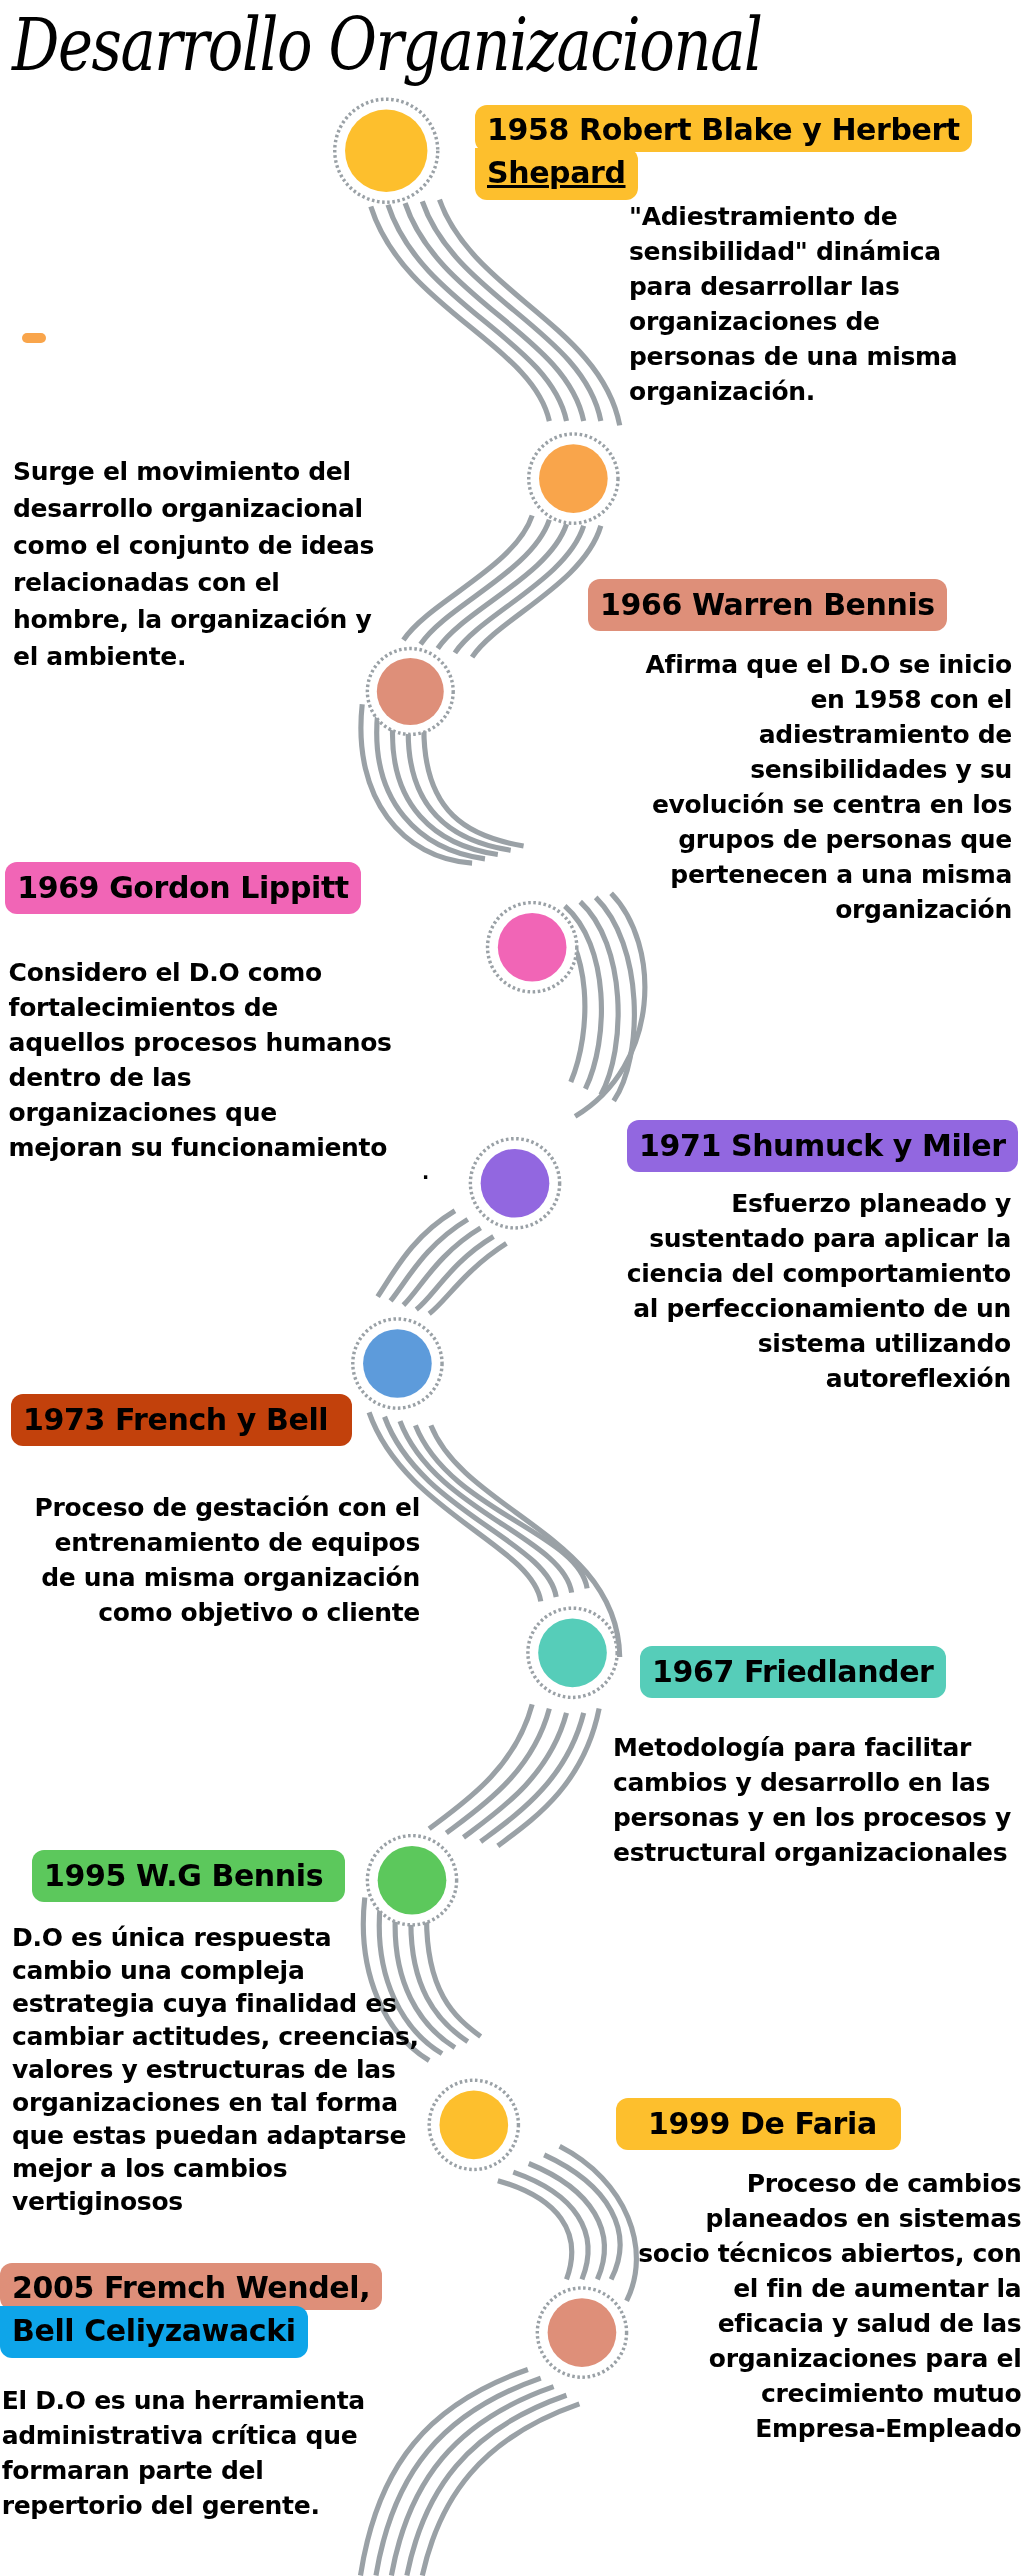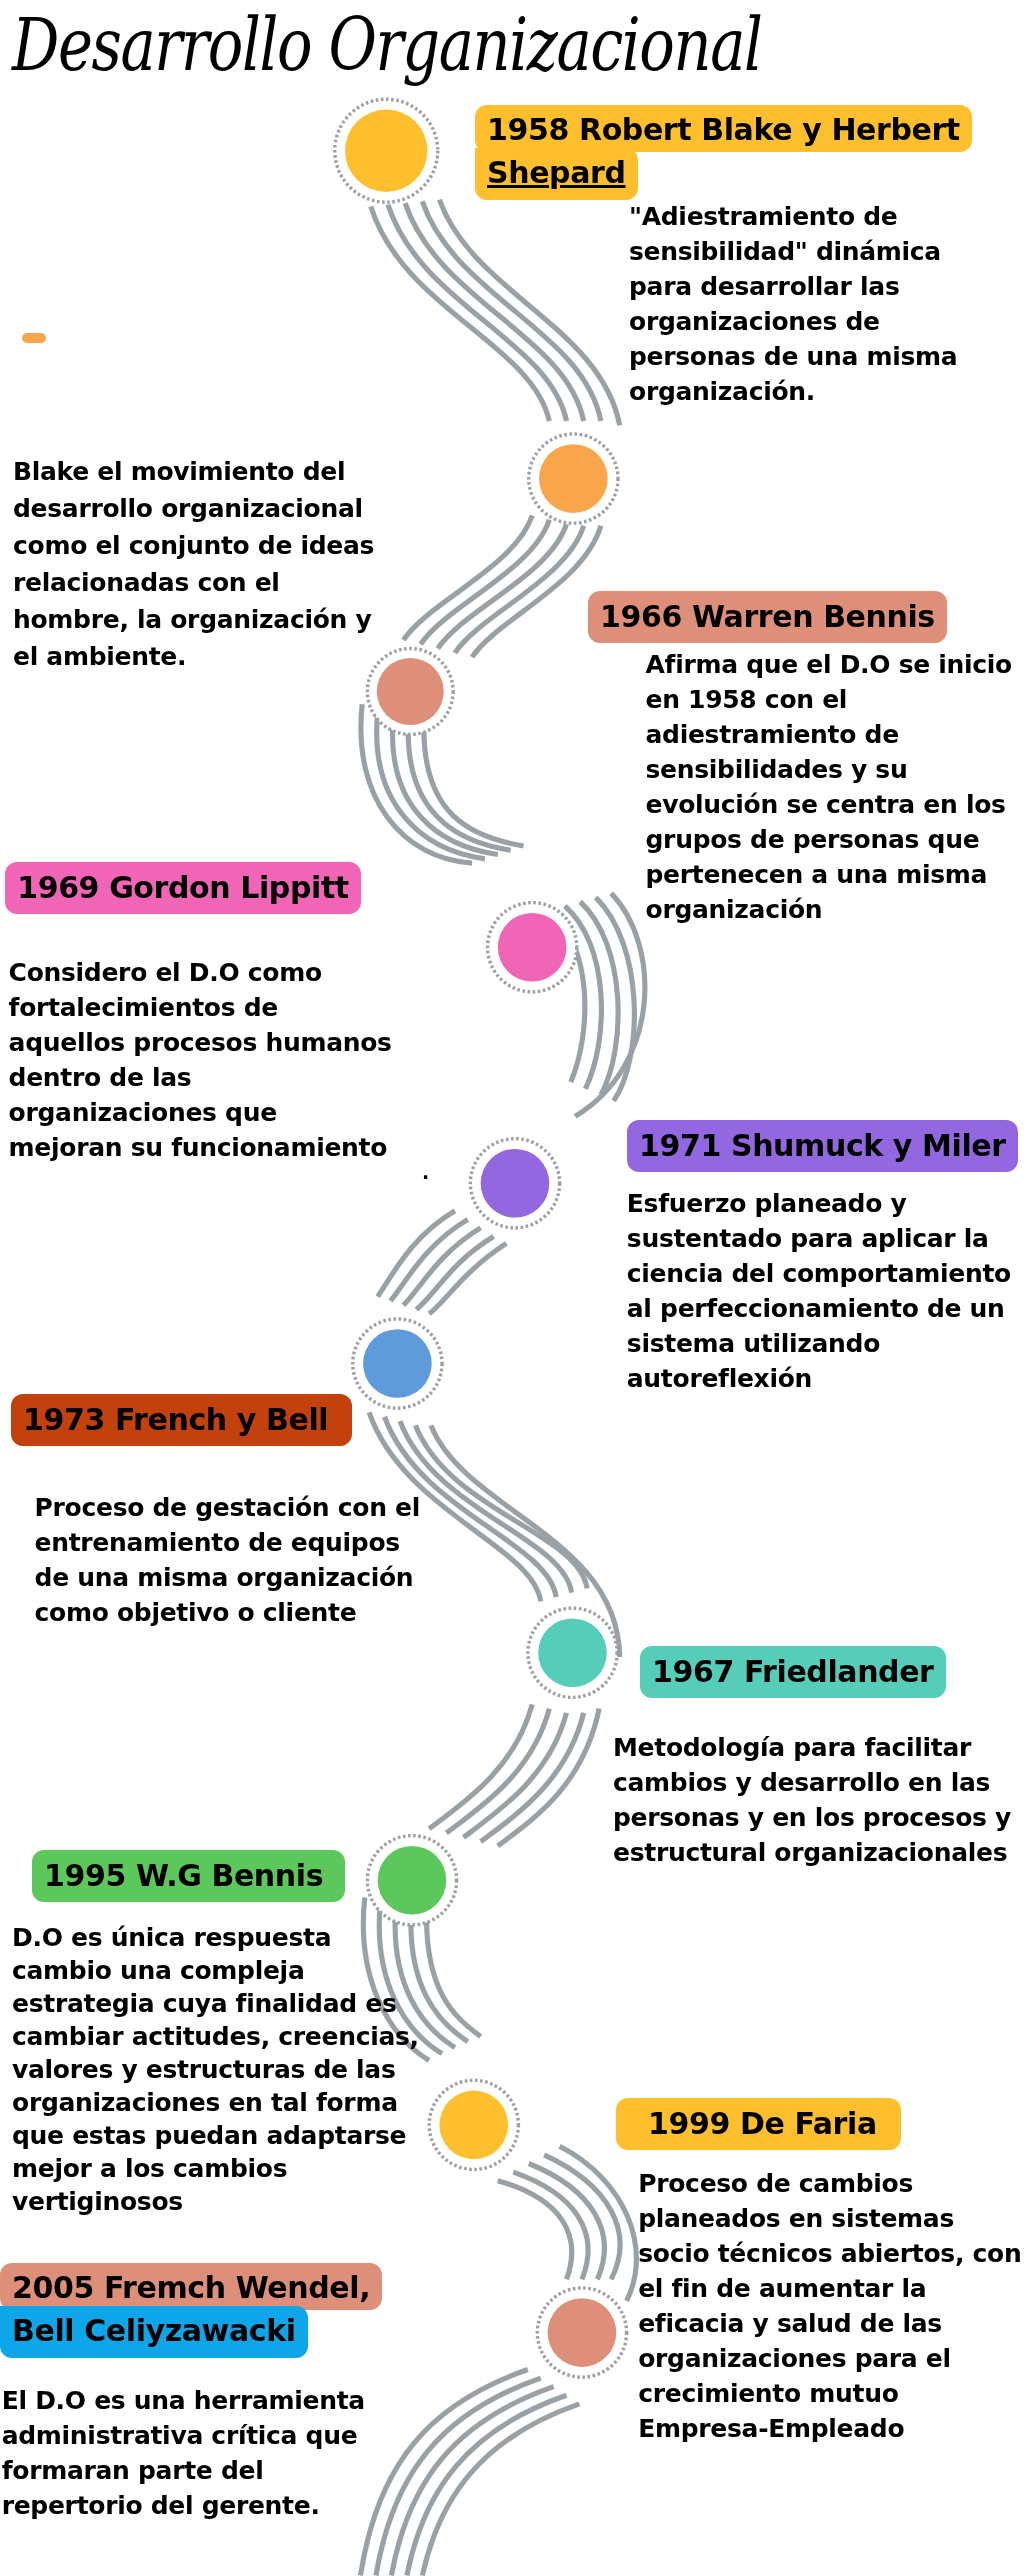--- a/index.html
+++ b/index.html
@@ -5,21 +5,21 @@
   html, body { margin:0; padding:0; background:#ffffff; }
   body { width:1030px; height:2576px; position:relative; overflow:hidden;
          font-family:"DejaVu Sans", "Liberation Sans", sans-serif; color:#000; }
   .title { position:absolute; left:12px; top:1.7px; font-family:"DejaVu Serif", serif;
            font-style:italic; font-size:72px; font-weight:normal; letter-spacing:-1.7px;
            transform:scaleX(0.82); transform-origin:left top; white-space:nowrap; line-height:1.2; }
   svg.path { position:absolute; left:0; top:0; }
   .label { position:absolute; font-weight:bold; font-size:30px; line-height:45px;
            padding:3.4px 12px; border-radius:12px; white-space:nowrap; letter-spacing:-0.4px; }
   .desc { position:absolute; font-weight:bold; font-size:25px; line-height:35px; white-space:pre-line; letter-spacing:-0.3px; }
-  .right { }
+  .right { text-align:right; }
   .left { text-align:left; }
 </style>
 </head>
 <body>
 
 <div class="title">Desarrollo Organizacional</div>
 
 <svg class="path" width="1030" height="2576" viewBox="0 0 1200 3000">
   <defs>
     <g id="strands">
@@ -141,30 +141,30 @@
 sensibilidad" dinámica
 para desarrollar las
 organizaciones de
 personas de una misma
 organización.</div>
 </div>
 
 <div>
   <div class="label" style="left:21.5px; top:333px; background:#f9a54b; padding:5.2px 12px; line-height:43px;">
   </div>
-  <div class="desc left" style="left:13px; top:453px; line-height:37px;">Blake el movimiento del
+  <div class="desc left" style="left:13px; top:453px; line-height:37px;">Surge el movimiento del
 desarrollo organizacional
 como el conjunto de ideas
 relacionadas con el
 hombre, la organización y
 el ambiente.</div>
 </div>
 
 <div>
-  <div class="label" style="left:588px; top:579px; background:#de8f79;margin-top:12px;">1966 Warren Bennis</div>
+  <div class="label" style="left:588px; top:579px; background:#de8f79;">1966 Warren Bennis</div>
   <div class="desc right" style="right:18px; top:647px;">Afirma que el D.O se inicio
 en 1958 con el
 adiestramiento de
 sensibilidades y su
 evolución se centra en los
 grupos de personas que
 pertenecen a una misma
 organización</div>
 </div>
 

